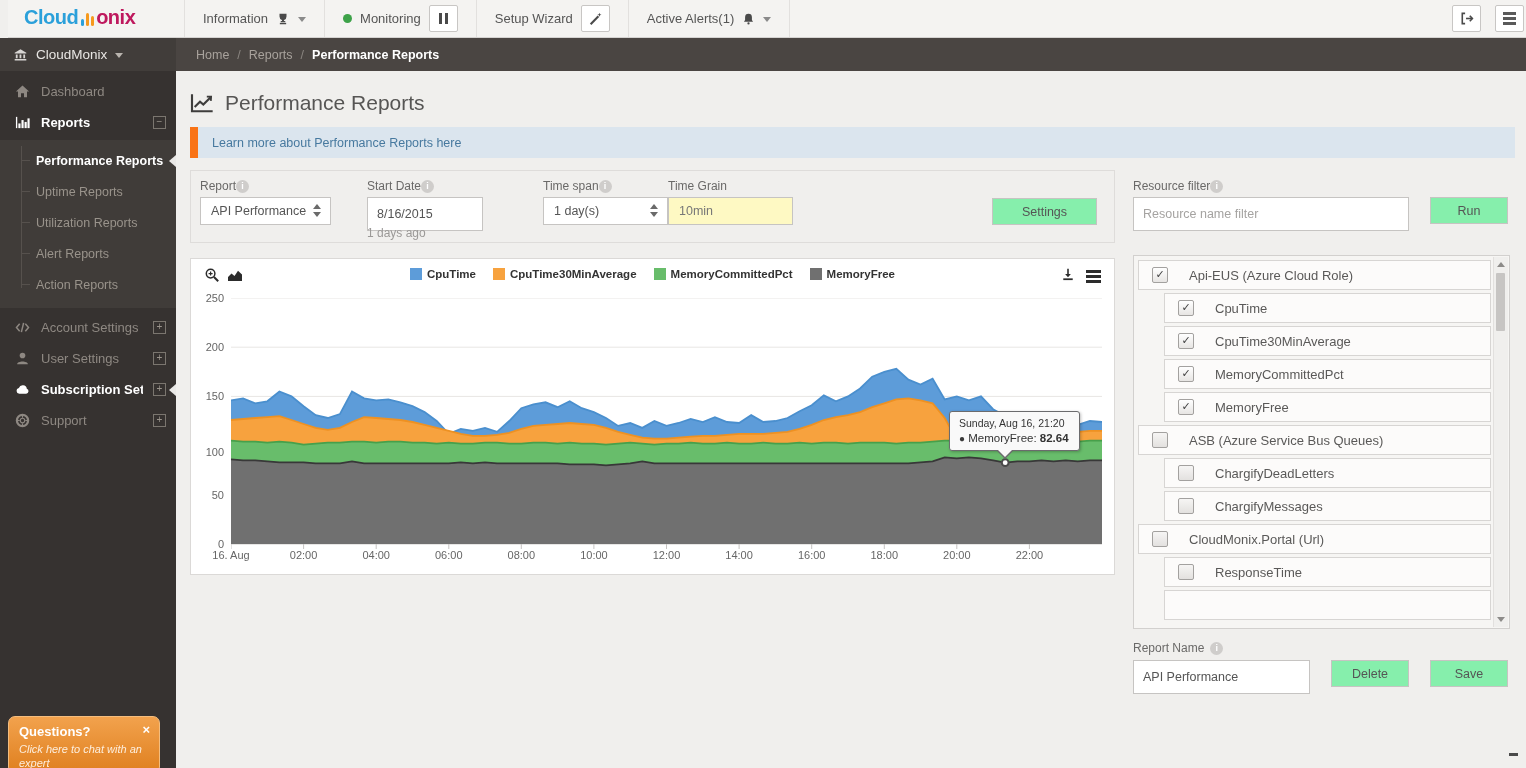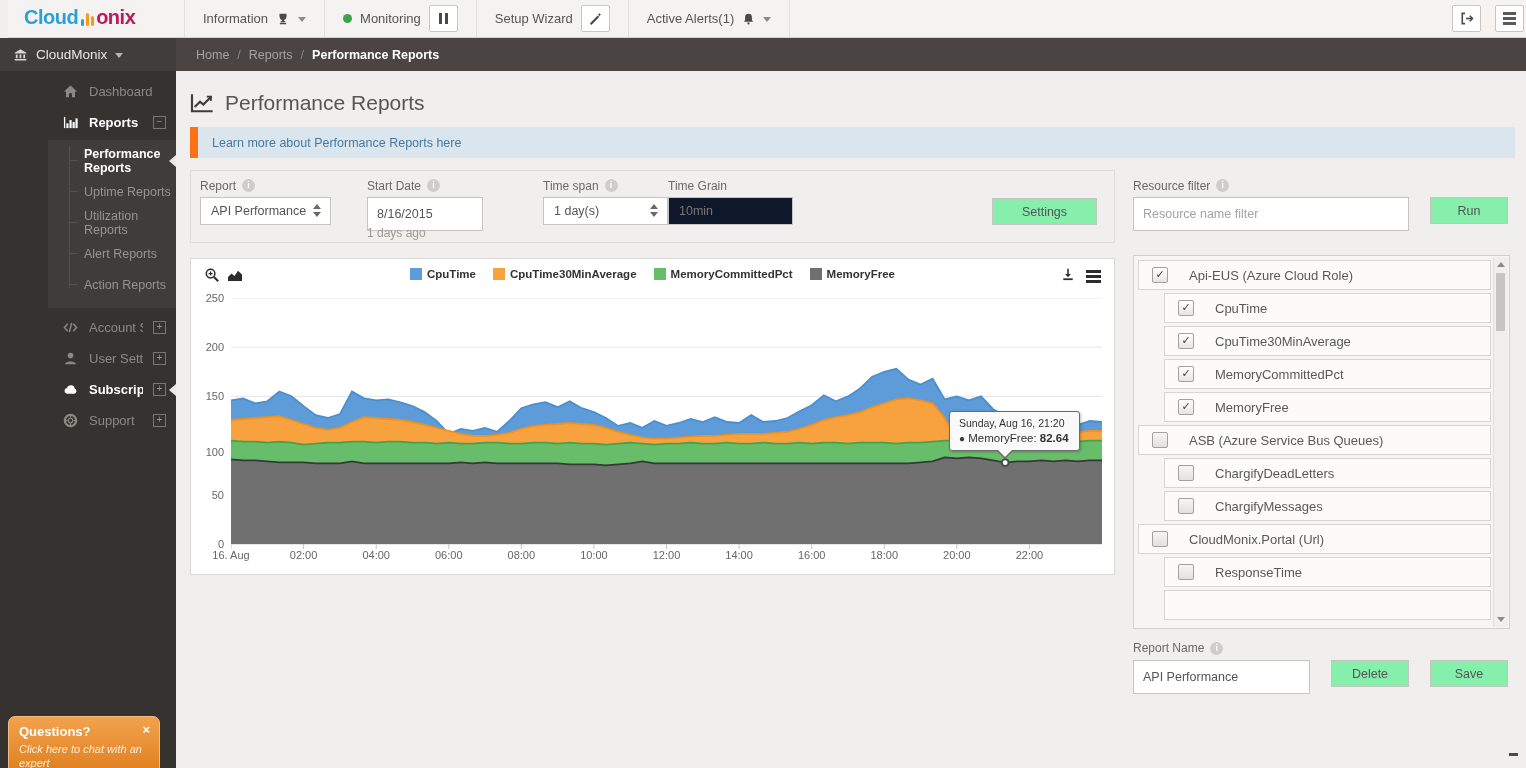--- a/index.html
+++ b/index.html
@@ -32,21 +32,21 @@
   
   .crumb-row{position:absolute;left:0;top:38px;width:1526px;height:33px;z-index:9;}
   .account-switcher{position:absolute;left:0;top:0;width:176px;height:33px;background:#413d3a;color:#e8e6e3;display:flex;align-items:center;gap:8px;padding-left:13px;box-sizing:border-box;font-size:13.5px;cursor:pointer;}
   .breadcrumb{position:absolute;left:176px;top:0;width:1350px;height:33px;background:#4a4542;display:flex;align-items:center;gap:8px;padding-left:20px;box-sizing:border-box;font-size:12.5px;color:#a8a29c;}
   .crumb-link{cursor:pointer;}
   .crumb-sep{color:#8a8580;}
   .crumb-current{color:#ffffff;font-weight:bold;}
 
   
   .sidebar{position:absolute;left:0;top:71px;width:176px;height:697px;background:#363230;z-index:8;}
-  #sidebar-menu{padding-top:5px;padding-left:48px;}
+  #sidebar-menu{padding-top:5px;}
   .side-item{height:31px;display:flex;align-items:center;gap:10px;padding:0 10px 0 14px;color:#8e8882;font-size:13px;position:relative;cursor:pointer;}
   .side-item.active{color:#fff;font-weight:bold;}
   .side-icon{width:17px;display:flex;justify-content:center;flex:none;}
   .side-icon svg{width:15px;height:15px;}
   .side-label{white-space:nowrap;overflow:hidden;}
   .expander{margin-left:auto;width:11px;height:11px;border:1px solid #7b766f;color:#9a948c;font-size:10px;line-height:9px;text-align:center;flex:none;font-weight:normal;}
   .submenu{background:#403c39;padding:5px 0 8px;position:relative;margin:2px 0 4px;}
   .submenu:before{content:'';position:absolute;left:21px;top:6px;bottom:20px;width:1px;background:#565piece;}
   .submenu:before{background:#56514d;}
   .sub-item{height:31px;display:flex;align-items:center;padding-left:36px;color:#99938b;font-size:12.5px;position:relative;cursor:pointer;}
@@ -55,24 +55,24 @@
   .active-arrow{position:absolute;right:0;top:50%;margin-top:-6px;width:0;height:0;border-top:6px solid transparent;border-bottom:6px solid transparent;border-right:7px solid #e9e8e6;}
 
   
   .page-title{position:absolute;left:190px;top:91px;display:flex;align-items:center;gap:11px;color:#4f4e4d;z-index:2;}
   .page-title h1{margin:0;font-size:21px;font-weight:normal;color:#565violet;}
   .page-title h1{color:#565554;}
   .info-banner{position:absolute;left:190px;top:127px;width:1325px;height:31px;background:#dbe5ee;border-left:8px solid #f97316;box-sizing:border-box;display:flex;align-items:center;padding-left:14px;font-size:12.5px;color:#47799f;cursor:pointer;z-index:2;}
 
   
   .filter-panel{position:absolute;left:190px;top:170px;width:925px;height:73px;border:1px solid #deDCda;border:1px solid #dedcda;box-sizing:border-box;z-index:2;}
-  .field-label{position:absolute;font-size:12px;color:#6a6968;display:flex;gap:6px;z-index:3;}
+  .field-label{position:absolute;font-size:12px;color:#6a6968;display:flex;align-items:center;z-index:3;}
   .info-badge{width:13px;height:13px;border-radius:50%;background:#cfcdcb;color:#fff;font-size:9px;font-weight:bold;text-align:center;line-height:13px;flex:none;}
   .ctl{position:absolute;height:28px;box-sizing:border-box;border:1px solid #c6c4c2;background:#fff;font-size:12.5px;color:#555;display:flex;align-items:center;padding:0 10px;z-index:3;}
-  .ctl.disabled{background:#0f172a;color:#777;}
+  .ctl.disabled{background:#fef9c3;color:#777;}
   .stepper{position:absolute;right:9px;top:50%;margin-top:-7px;display:flex;flex-direction:column;gap:3px;}
   .stepper i{width:0;height:0;border-left:4px solid transparent;border-right:4px solid transparent;display:block;}
   .stepper .up{border-bottom:5px solid #6a6a6a;}
   .stepper .down{border-top:5px solid #6a6a6a;}
   .txt-input{position:absolute;height:28px;box-sizing:border-box;border:1px solid #c6c4c2;background:#fff;font-size:12.5px;color:#555;padding:16px 9px;font-family:"Liberation Sans",sans-serif;z-index:3;}
   .txt-input::placeholder{color:#a5a3a1;}
   .helper-text{position:absolute;font-size:12px;color:#9b9997;z-index:3;}
   .btn{position:absolute;height:27px;background:#86efac;border:1px solid #c6c4c2;font-size:12.5px;color:#555;display:flex;align-items:center;justify-content:center;cursor:pointer;box-sizing:border-box;z-index:3;}
 
   

